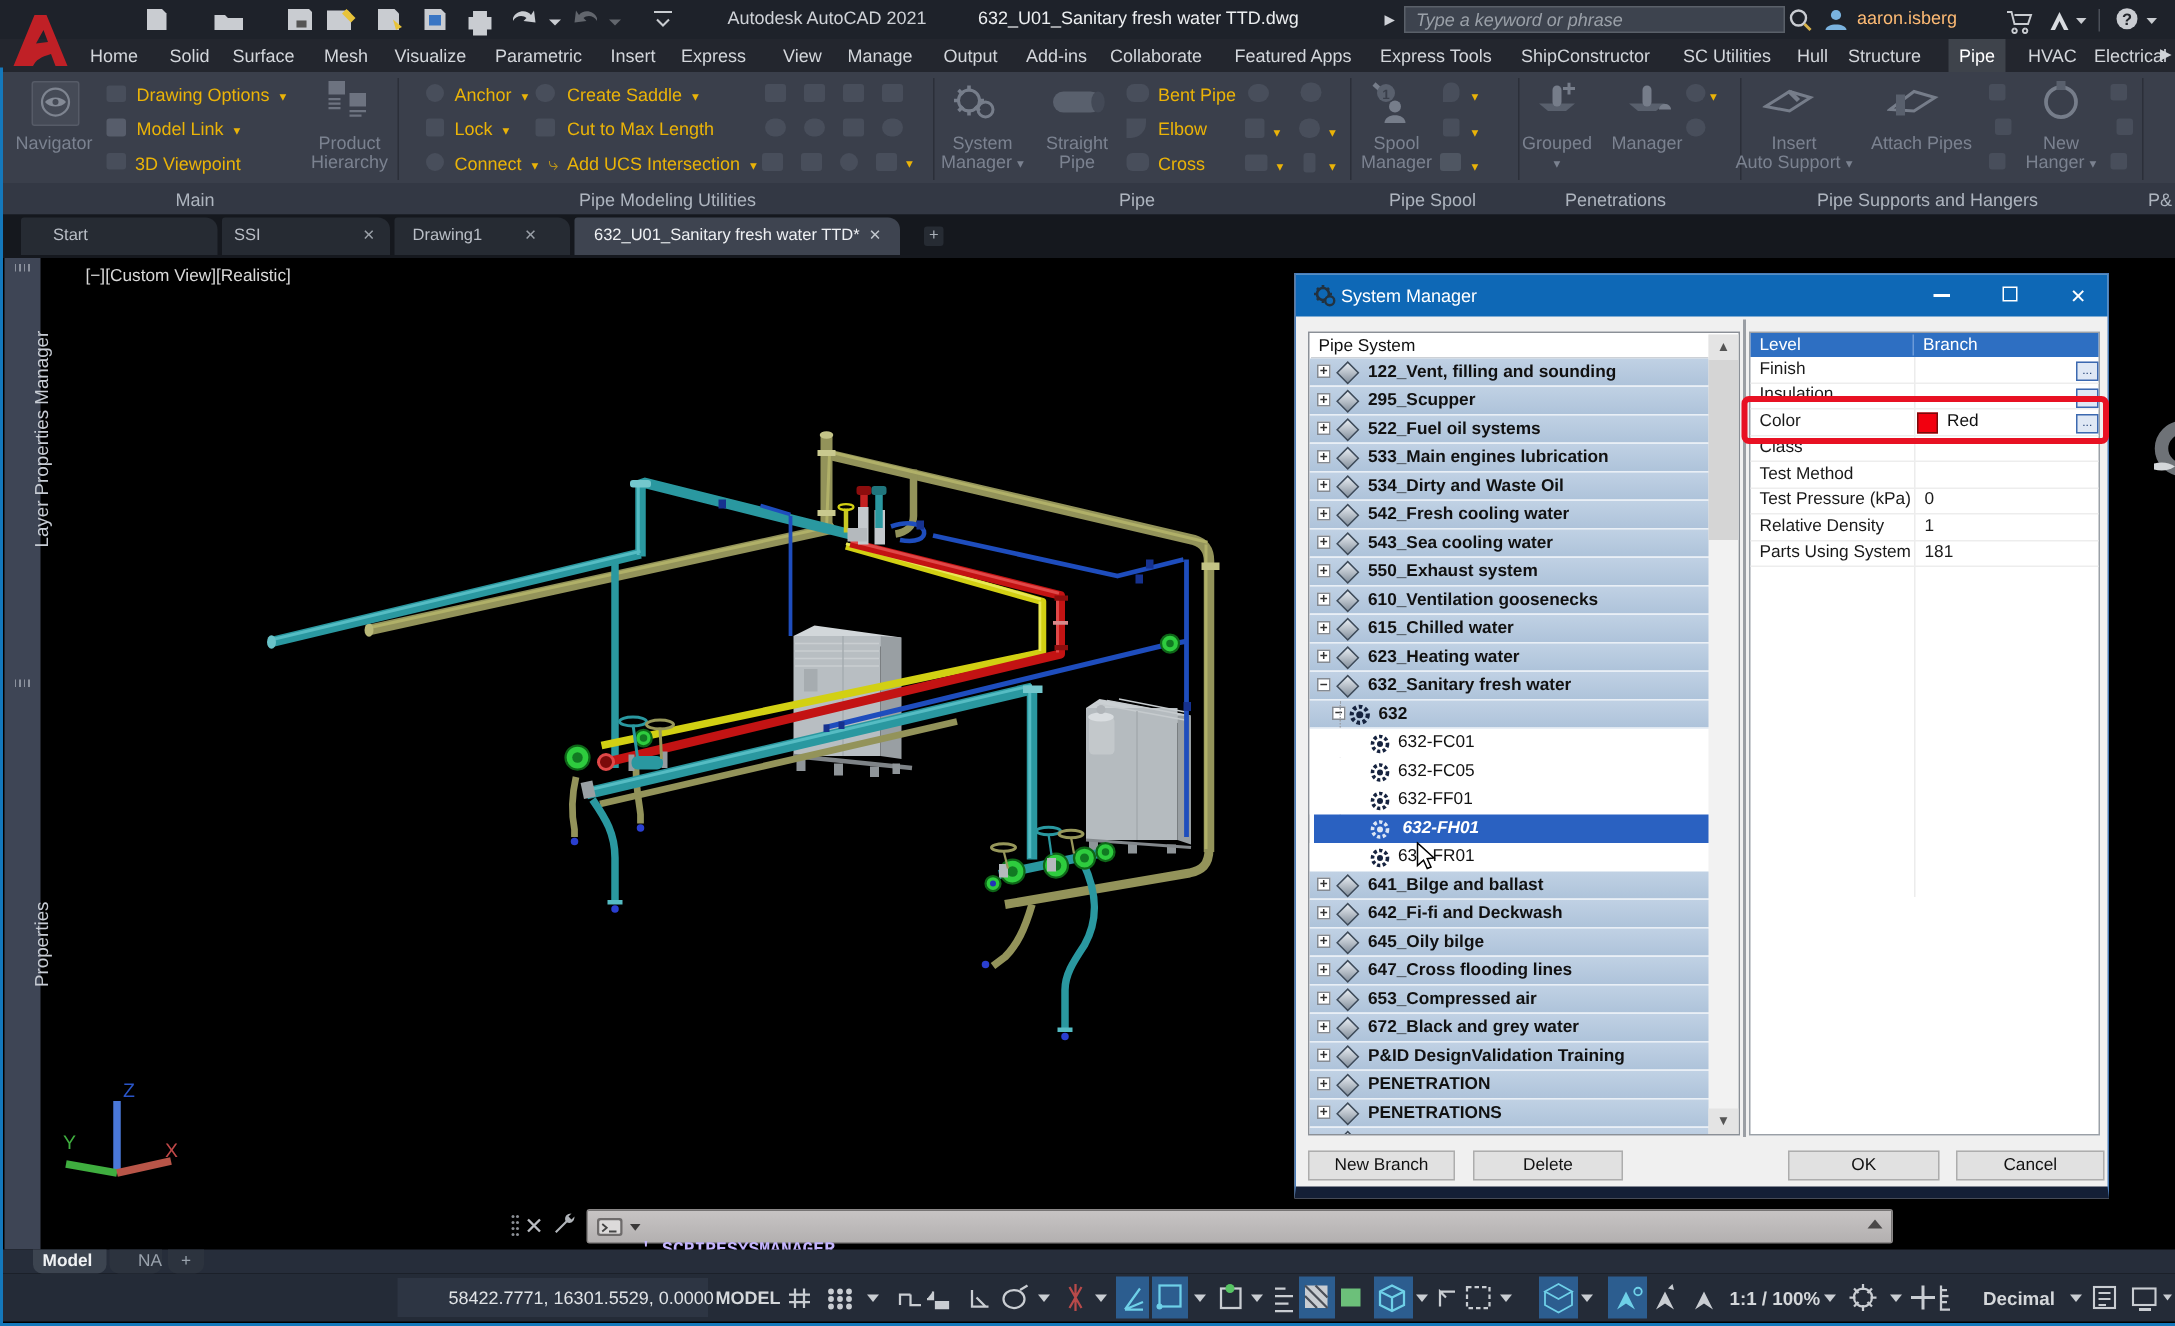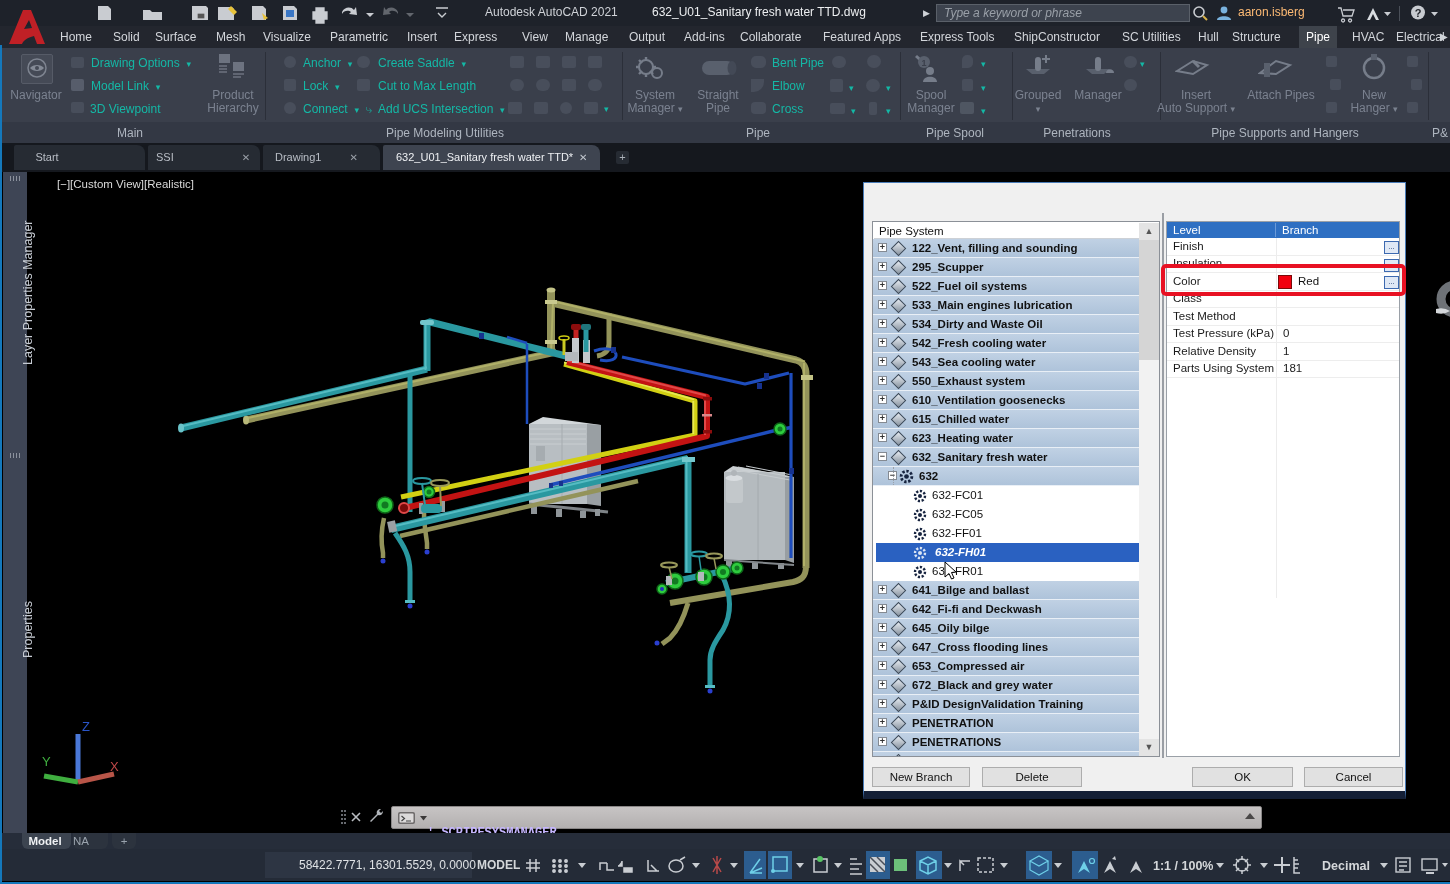--- a/index.html
+++ b/index.html
@@ -5,21 +5,21 @@
 *{margin:0;padding:0;box-sizing:border-box}
 html,body{width:1450px;height:884px;overflow:hidden;background:#000;font-family:"Liberation Sans",sans-serif;position:relative}
 .abs{position:absolute}
 
 #titlebar{left:0;top:0;width:1450px;height:26px;background:#1e222a;z-index:5}
 #menurow{left:0;top:26px;width:1450px;height:22px;background:#23262e;z-index:5}
 .mtab{position:absolute;top:0;height:22px;line-height:22px;color:#d3d6db;font-size:12px;white-space:nowrap}
 #ribbon{left:0;top:48px;width:1450px;height:95px;background:#3a3f4b;z-index:5}
 .rlabel{position:absolute;top:78px;height:16px;line-height:15px;color:#aeb5bf;font-size:12px;text-align:center;white-space:nowrap}
 .rdiv{position:absolute;top:4px;height:68px;width:1px;background:#2b2f39}
-.ritem{position:absolute;color:#14b8a6;font-size:12px;white-space:nowrap;line-height:14px}
+.ritem{position:absolute;color:#eab308;font-size:12px;white-space:nowrap;line-height:14px}
 .rbig{position:absolute;color:#7b8290;font-size:12px;text-align:center;line-height:13px}
 .ricon{position:absolute;background:#525866;border-radius:2px;opacity:.6}
 #filetabs{left:0;top:143px;width:1450px;height:29px;background:#15181e;z-index:5}
 .ftab{position:absolute;top:2px;height:25px;line-height:25px;font-size:11px;color:#b9bec6;background:#262b33;border-radius:2px 8px 0 0;padding:0 10px;white-space:nowrap;overflow:hidden}
 .ftab .x{color:#9aa0a8;margin-left:10px;font-size:10px}
 
 #canvas{left:27px;top:172px;width:1423px;height:661px;background:#000;overflow:hidden;z-index:1}
 #vplabel{left:57px;top:178px;color:#d9d9d9;font-size:11.5px;z-index:2}
 #sidebar{left:3px;top:172px;width:24px;height:661px;background:#3e4555;z-index:2}
 .vtext{position:absolute;color:#c7ccd4;font-size:12.5px;white-space:nowrap;transform:rotate(-90deg);transform-origin:left top}
@@ -492,21 +492,21 @@
         <rect x="1.5" y="2.5" width="14" height="9" rx="1" fill="#dcdada"></rect>
         <path d="M3.5,5 l3,2.5 -3,2.5 M8,10 h5" stroke="#444" stroke-width="1.2" fill="none"></path>
    <path d="M22,5 l3.5,4.5 3.5,-4.5 z" fill="#3a3838"></path>
   </svg>
  </div>
  <div class="abs" id="cmdtext">'_SCPIPESYSMANAGER</div>
  <div class="abs" style="left:908px;top:7px;width:0;height:0;border-left:5px solid transparent;border-right:5px solid transparent;border-bottom:6px solid #4a4848"></div>
 </div>
 <div class="abs" id="layoutrow">
  <div class="ltab" style="left:22px;width:49px;background:#3c4450;color:#f0f2f4;font-weight:bold;padding:0">&nbsp;&nbsp;Model</div>
- <div class="ltab" style="left:73px;width:35px;background:#2c333e;color:#9aa3ad;padding:0;text-align:left">NA</div>
+ <div class="ltab" style="left:73px;width:35px;background:#2c333e;color:#9aa3ad;padding:0;text-align:right">NA</div>
  <div class="ltab" style="left:112px;width:24px;background:#2c333e;color:#9aa3ad;padding:0;text-align:center">+</div>
 </div>
 <div class="abs" id="statusrow">
  <div class="abs" style="left:265px;top:3px;width:207px;height:26px;background:#2d3543"></div>
  <div class="abs" style="left:299px;top:9px;font-size:12px;color:#dfe2e5">58422.7771, 16301.5529, 0.0000</div>
  <div class="abs" style="left:477px;top:9px;font-size:12px;color:#d4d7da;font-weight:bold">MODEL</div>
  <svg class="abs" style="left:520px;top:0" width="930" height="32" viewBox="0 0 930 32">
 
   <g fill="#2c5d8f">
    <rect x="224" y="2" width="22" height="28"></rect>
@@ -589,20 +589,33 @@
    <rect x="876" y="9" width="14" height="14"></rect>
         <path d="M879,13 h8 M879,17 h8 M879,21 h5"></path>
    <rect x="902" y="10" width="15" height="11"></rect>
         <path d="M906,24 h8" stroke-width="2"></path>
    <path d="M922,14 l3,4 3,-4" fill="#c9cdd2" stroke="none"></path>
   </g>
  </svg>
 </div>
 <div class="abs" id="bottomline"></div>
 <div class="abs" id="dialog">
+ <div id="dtitle">
+  <svg class="abs" style="left:11px;top:6px" width="16" height="16" viewBox="0 0 16 16">
+        <g stroke="#223240" stroke-width="1.8" fill="none">
+          <circle cx="7" cy="7" r="4"></circle>
+          <path d="M7,1 v2 M7,11 v2 M1,7 h2 M11,7 h2 M3,3 l1.5,1.5 M9.5,9.5 l1.5,1.5 M11,3 l-1.5,1.5 M3,11 l1.5,-1.5"></path>
+        </g>
+        <circle cx="11.5" cy="11.5" r="3" fill="#0e68b6" stroke="#223240" stroke-width="1.6"></circle>
+      </svg>
+  <div class="abs" style="left:30px;top:7px">System Manager</div>
+  <div class="abs" style="left:425px;top:13px;width:11px;height:1.5px;background:#fff"></div>
+  <div class="abs" style="left:471px;top:8px;width:10px;height:10px;border:1.5px solid #fff"></div>
+  <div class="abs" style="left:516px;top:7px;font-size:13px;color:#fff">✕</div>
+ </div>
  <div id="tree">
   <div class="abs" style="left:1px;top:1px;width:265px;height:16px;background:#fff;border-bottom:1px solid #cdd1d6;font-size:11.5px;color:#111;padding-left:5px;line-height:16px">Pipe System</div>
   <div class="trow" style="top:17px"><div class="pm">+</div><div class="dia"></div>122_Vent, filling and sounding</div>
   <div class="trow" style="top:36px"><div class="pm">+</div><div class="dia"></div>295_Scupper</div>
   <div class="trow" style="top:55px"><div class="pm">+</div><div class="dia"></div>522_Fuel oil systems</div>
   <div class="trow" style="top:74px"><div class="pm">+</div><div class="dia"></div>533_Main engines lubrication</div>
   <div class="trow" style="top:93px"><div class="pm">+</div><div class="dia"></div>534_Dirty and Waste Oil</div>
   <div class="trow" style="top:112px"><div class="pm">+</div><div class="dia"></div>542_Fresh cooling water</div>
   <div class="trow" style="top:131px"><div class="pm">+</div><div class="dia"></div>543_Sea cooling water</div>
   <div class="trow" style="top:150px"><div class="pm">+</div><div class="dia"></div>550_Exhaust system</div>

